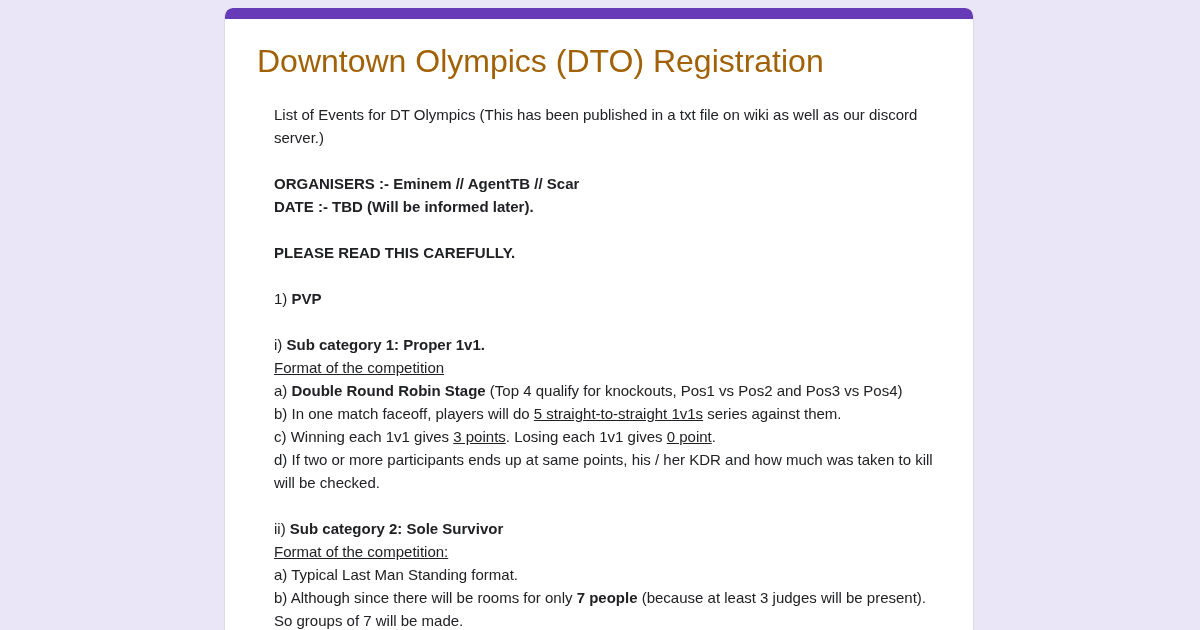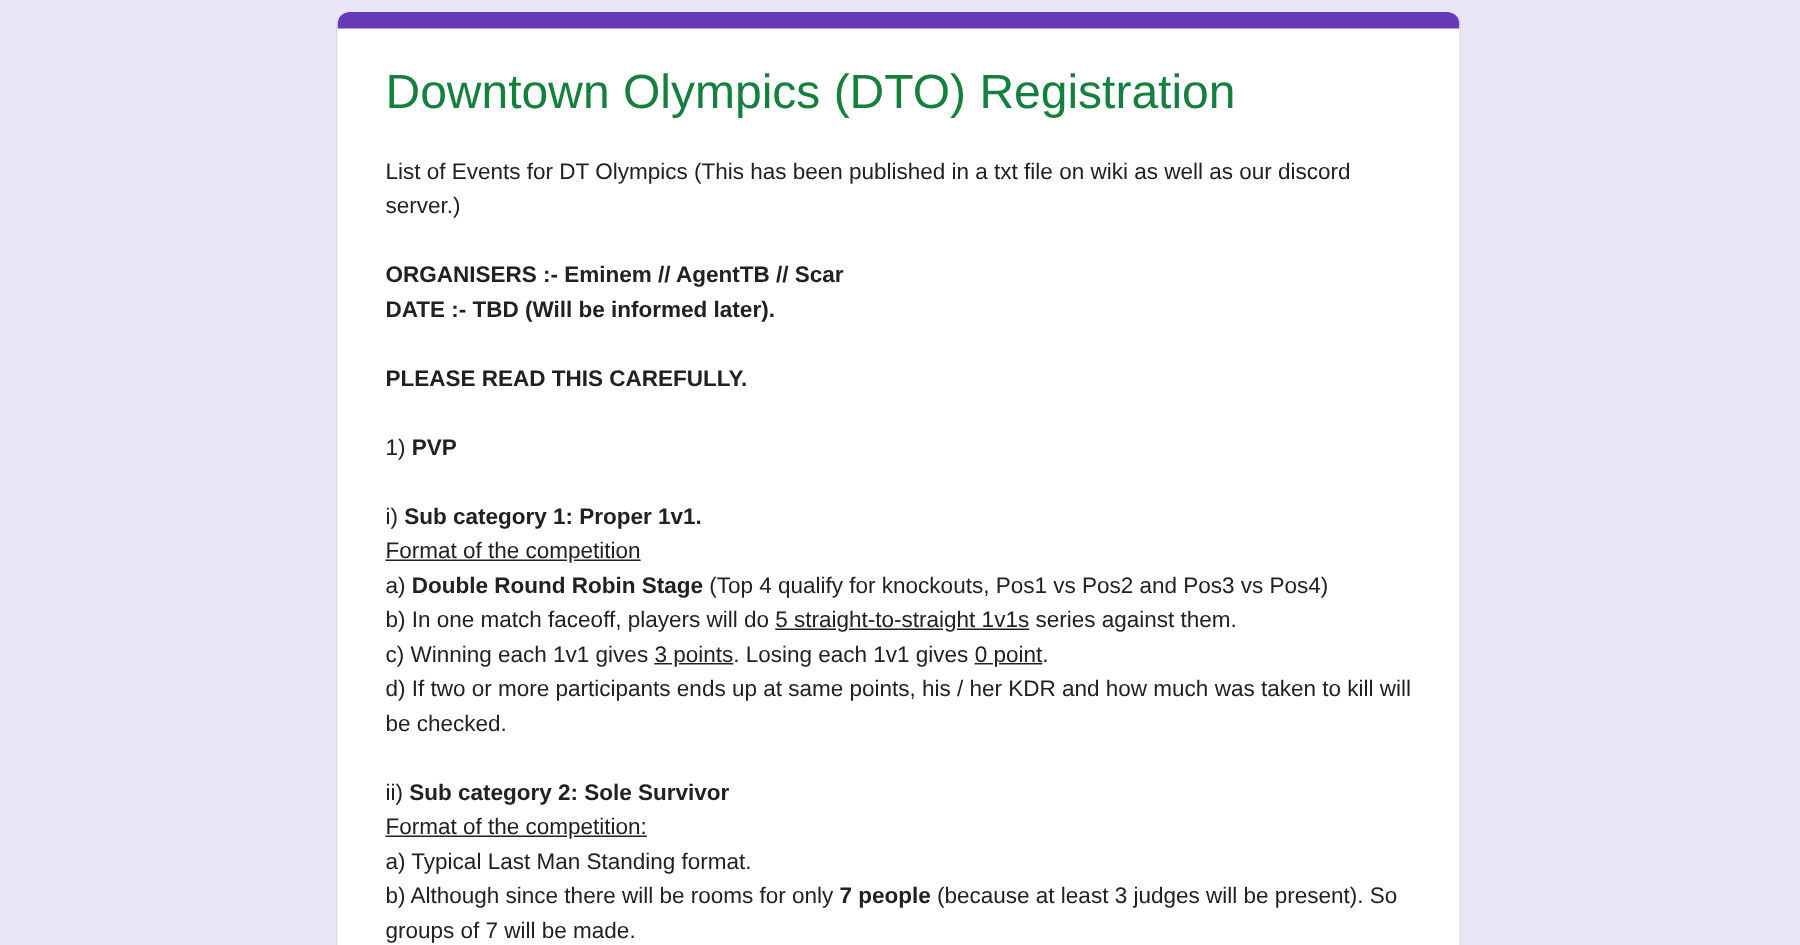--- a/index.html
+++ b/index.html
@@ -55,37 +55,38 @@
     right: 0;
     bottom: 0;
     padding: 22px 32px 0 32px;
     box-sizing: border-box;
   }
 
   .form-title {
     font-size: 32px;
     line-height: 40px;
     font-weight: 400;
-    color: #15803d;
+    color: #a16207;
     letter-spacing: 0;
     margin: 0 0 22px 0;
     white-space: nowrap;
   }
 
   .form-description {
     font-size: 15px;
     line-height: 23px;
     color: #202124;
     font-weight: 400;
     white-space: pre-wrap;
     word-wrap: break-word;
   }
 
   .desc-line {
     min-height: 23px;
+    margin-left: 17px;
   }
   .desc-line.blank {
     height: 23px;
   }
   .bu { font-weight: 400; text-decoration: underline; }
 </style>
 </head>
 <body>
 
 <div id="page">

